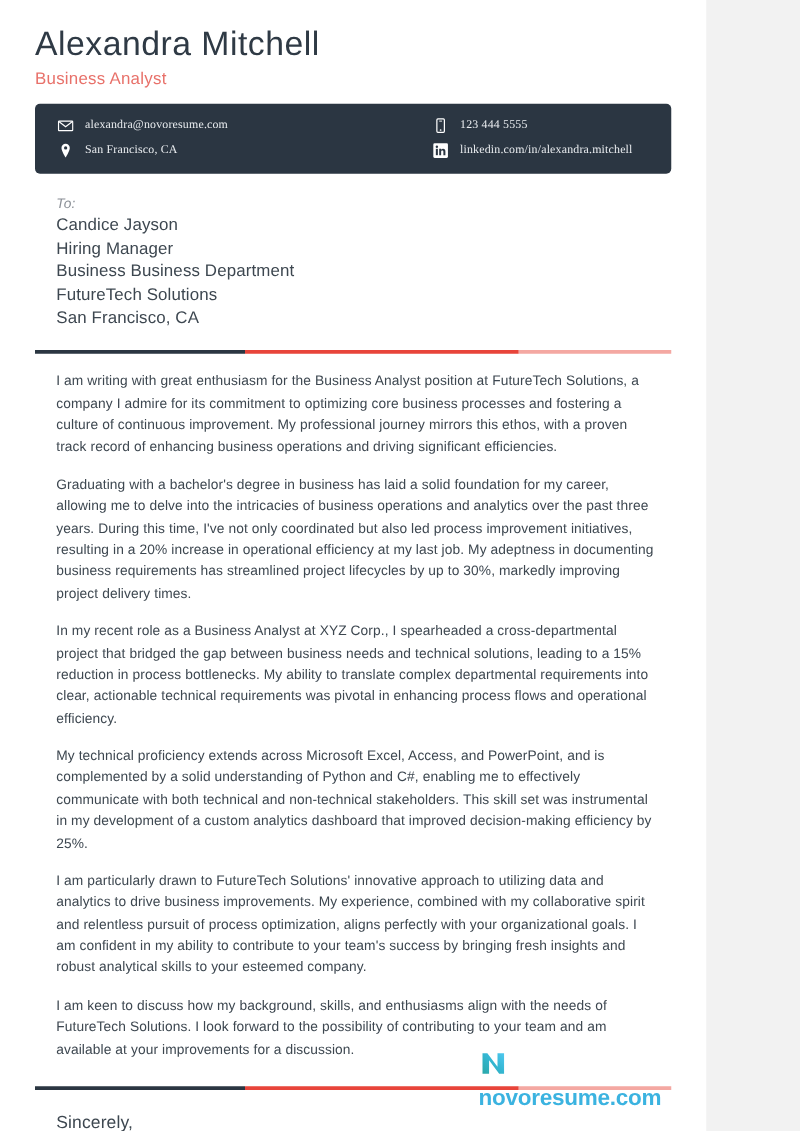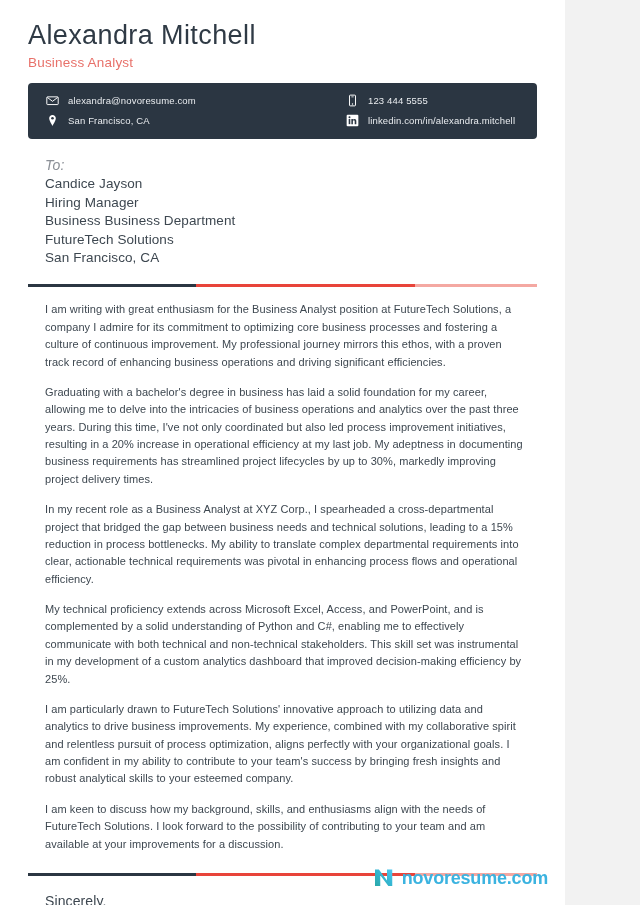--- a/index.html
+++ b/index.html
@@ -61,38 +61,39 @@
   .contact-col.right { flex: 1; }
 
   .contact-item {
     display: flex;
     align-items: center;
     gap: 9px;
     color: #e9ecef;
     font-size: 9.5px;
     letter-spacing: 0.15px;
     line-height: 1;
+    font-family: Liberation Serif, serif;
   }
 
   .contact-icon {
     width: 13px;
     height: 13px;
     display: flex;
     align-items: center;
     justify-content: center;
     flex: 0 0 13px;
   }
   .contact-icon svg { display: block; }
 
   
   .recipient {
     padding: 18px 28px 0 45px;
   }
   .to-label {
-    font-size: 14px;
+    font-size: 11px;
     font-style: italic;
     color: #8b9097;
     margin-bottom: 2px;
     letter-spacing: 0.2px;
   }
   .recipient-line {
     font-size: 13.5px;
     color: #3d4750;
     line-height: 1.37;
     letter-spacing: 0.1px;
@@ -141,25 +142,26 @@
     color: #3d4750;
     line-height: 1.5;
     letter-spacing: 0.1px;
   }
 
   .divider-bottom-wrap { margin-top: 20px; }
 
   
   .footer {
     position: absolute;
-    right: 17px;
+    right: 36px;
     bottom: 16px;
     display: flex;
-    align-items: flex-end;
+    align-items: flex-start;
     gap: 6px;
+    flex-direction: column;
   }
   .logo-mark { width: 24px; height: 24px; display: block; }
   .logo-text {
     font-size: 18px;
     font-weight: 700;
     color: #3bb3e0;
     letter-spacing: -0.2px;
   }
 </style>
 </head>

